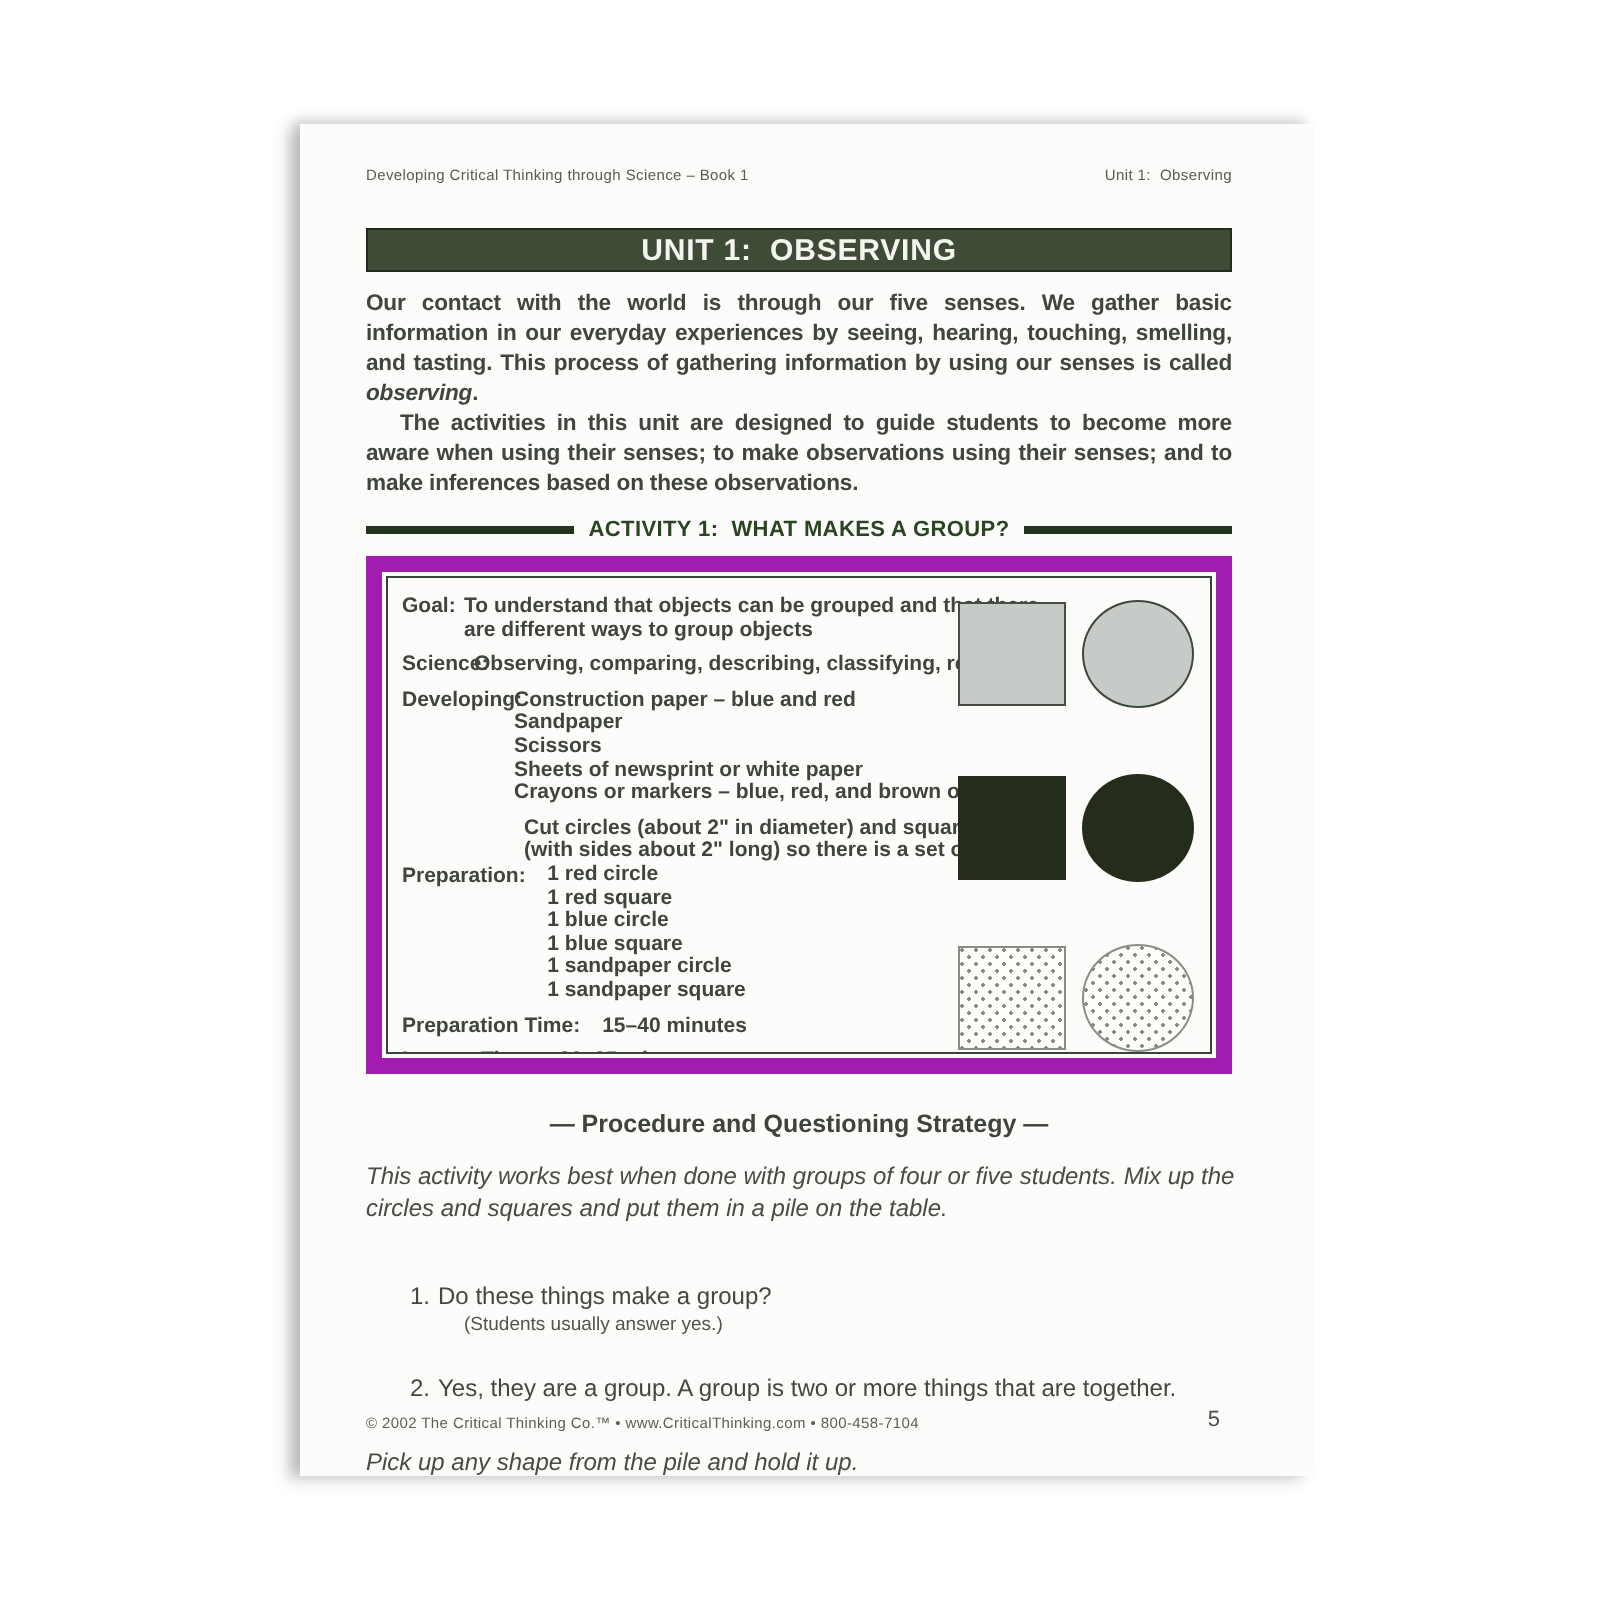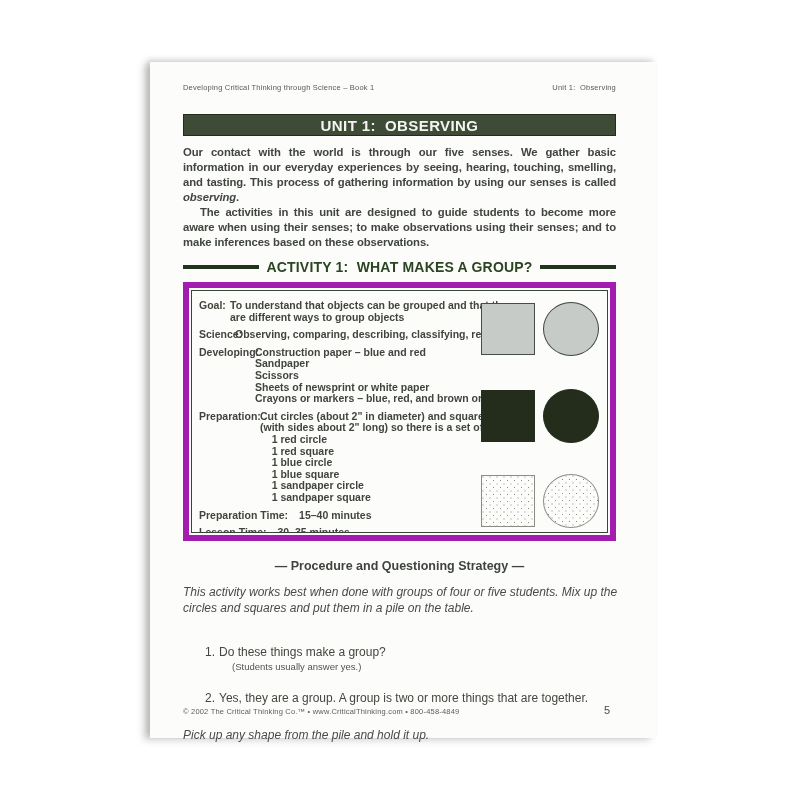--- a/index.html
+++ b/index.html
@@ -38,47 +38,47 @@
   }
   .intro p { margin: 0; }
   .intro .p2 { text-indent: 17px; }
   .intro em { }
 
   .activity-heading {
     margin-top: 9px; display: flex; align-items: center; gap: 7px;
   }
   .activity-heading .rule { flex: 1; height: 4px; background: #20351c; }
   .activity-title {
-    color: #2b4423; font-weight: bold; font-size: 14px; letter-spacing: 0.2px;
+    color: #2b4423; font-weight: bold; font-size: 11px; letter-spacing: 0.2px;
   }
 
   .box-outer {
     margin-top: 7px; height: 259px;
-    border: 6px solid #a21caf;
+    border: 8px solid #a21caf;
     background: #fcfcfa;
     padding: 2px;
   }
   .box-inner {
     position: relative; height: 100%;
     border: 1px solid #3a443a;
     overflow: hidden;
     padding: 9px 8px 6px 7px;
   }
   .fields { width: 300px; }
   .field { display: flex; }
   .field + .field { margin-top: 6px; }
   .flabel, .fvalue {
     font-weight: bold; font-size: 10.5px; line-height: 11.6px; color: #3f453c;
   }
   .flabel { flex: 0 0 auto; }
   .fvalue { white-space: pre; }
   .w-goal { width: 31px; }
   .w-skills { width: 36px; }
   .w-materials { width: 56px; }
-  .w-prep { width: 61px; }
+  .w-prep { width: 61px; margin-top: 24px; }
   .gap-time { margin-right: 11px; }
 
   .shapes { position: absolute; top: 0; right: 8px; width: 120px; }
   .shape-row { display: flex; align-items: center; justify-content: flex-end; gap: 8px; }
   .shape-row.r1 { margin-top: 11px; }
   .shape-row.r2 { margin-top: 33px; }
   .shape-row.r3 { margin-top: 31px; }
   .sq { width: 54px; height: 52px; }
   .ci { width: 56px; height: 54px; border-radius: 50%; }
   .fill-gray  { background: #c6cbc7; border: 1.5px solid #474c45; }
@@ -211,17 +211,17 @@
   </div>
   <div class="subnote">(Students usually answer yes.)</div>
 
   <div class="step s2">
     <span class="stepnum">2.</span><span class="steptext">Yes, they are a group. A group is two or more things that are together.</span>
   </div>
 
   <p class="note closing">Pick up any shape from the pile and hold it up.</p>
 
   <div class="footer">
-    <span class="copyright">© 2002 The Critical Thinking Co.™ • www.CriticalThinking.com • 800-458-4849</span>
+    <span class="copyright">© 2002 The Critical Thinking Co.™ • www.CriticalThinking.com • 800-458-7104</span>
     <span class="pagenum">5</span>
   </div>
 
 </div>
 
 </body></html>

